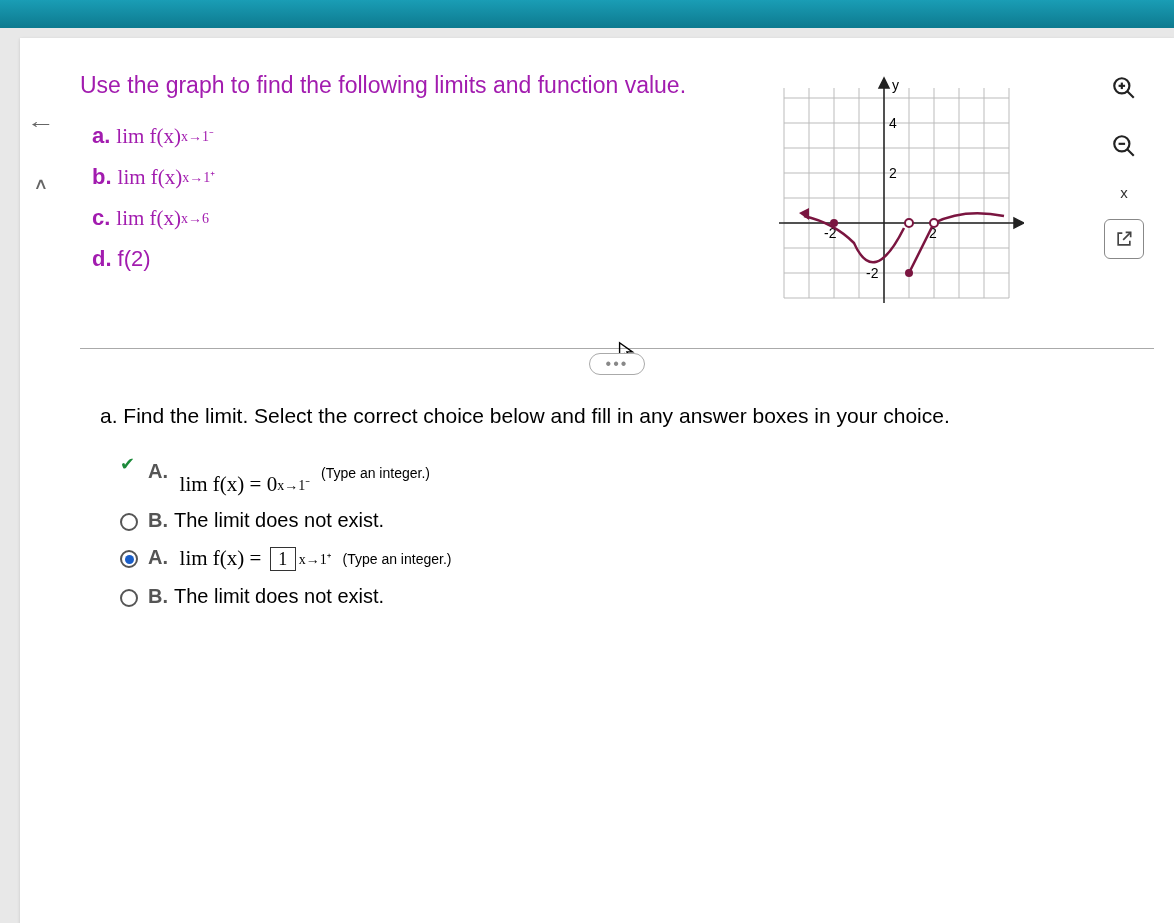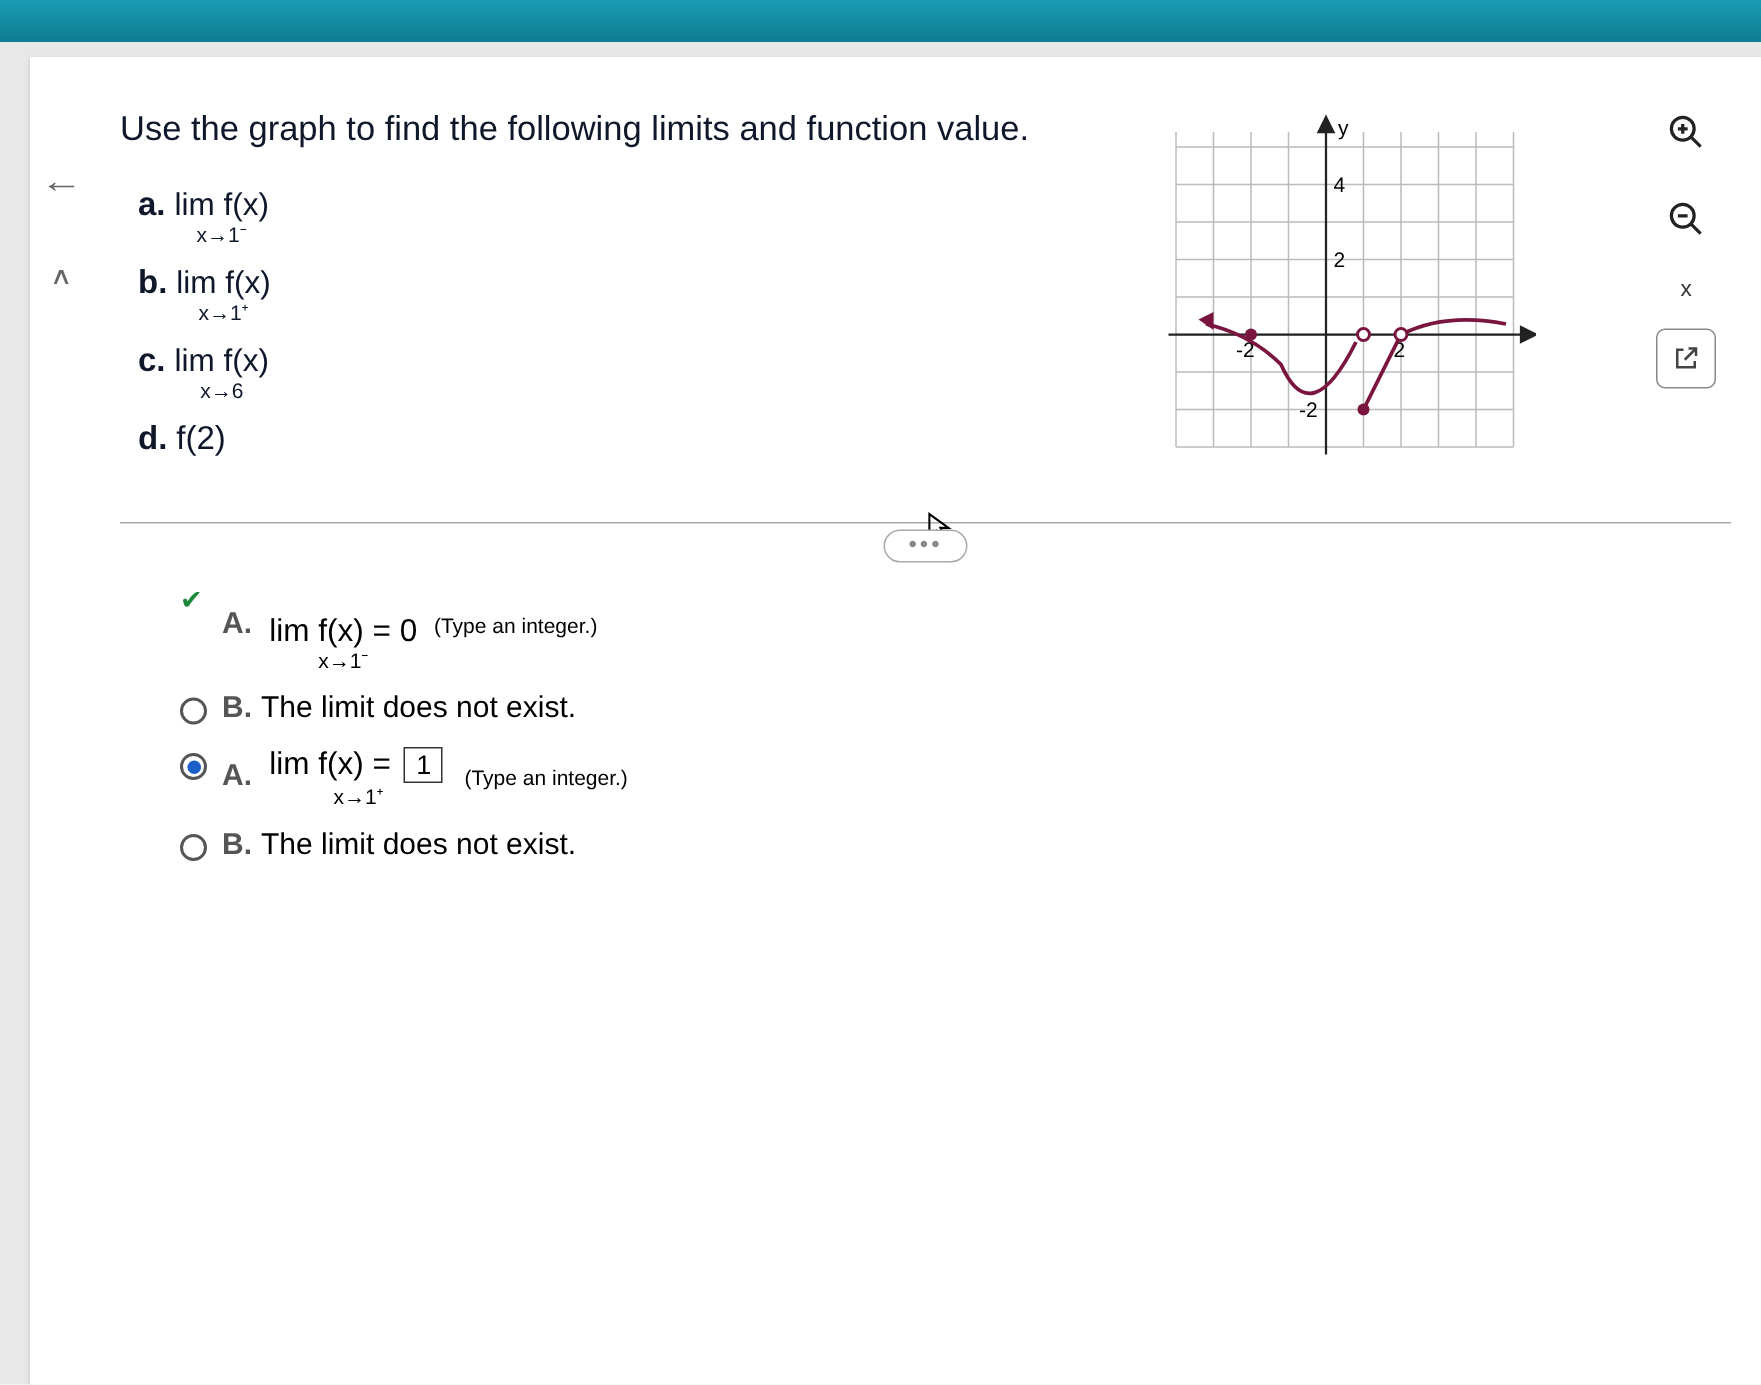--- a/index.html
+++ b/index.html
@@ -29,28 +29,29 @@
     width: 42px;
     display: flex;
     flex-direction: column;
     gap: 40px;
     color: #666;
     font-size: 22px;
     align-items: center;
   }
   .left-nav span { transform: scaleX(1.3); }
   .header-row { display: flex; gap: 30px; }
-  .prompt-col { flex: 1; font-size: 22px; color: #0f172a; line-height: 1.5; }
+  .prompt-col { flex: 1; font-size: 22px; color: #a21caf; line-height: 1.5; }
   .intro { font-size: 23px; margin-bottom: 16px; }
   .subitems { padding-left: 12px; }
   .subitem { margin-bottom: 8px; display: flex; align-items: baseline; gap: 6px; }
   .subitem .lbl { font-weight: bold; }
   .lim-stack {
-    display: inline-flex; flex-direction: column; align-items: center;
+    display: inline-flex; flex-direction: row; align-items: center;
     line-height: 1;
+    font-family: Liberation Serif, serif;
   }
   .lim-stack .top { font-size: 21px; }
   .lim-stack .bot { font-size: 14px; margin-top: 2px; }
   .graph-col { width: 300px; position: relative; }
   .tool-col { width: 60px; display: flex; flex-direction: column; gap: 18px; align-items: center; }
   .tool-btn {
     width: 40px; height: 40px;
     border-radius: 6px;
     display: flex; align-items: center; justify-content: center;
     font-size: 22px; color: #333;
@@ -206,20 +207,21 @@
 
   <span class="cursor-ptr">
     <svg width="22" height="26" viewBox="0 0 24 24" fill="none" stroke="#000" stroke-width="1.5">
         <path d="M5 3 L5 20 L10 15 L13 21 L16 19 L13 13 L19 13 Z"></path>
       </svg>
   </span>
 
   <hr class="sep">
   <div class="ellipsis-badge">•••</div>
 
+  <p class="qtext">a. Find the limit. Select the correct choice below and fill in any answer boxes in your choice.</p>
   <div class="choices">
     <div class="choice-row">
       <span class="checkmark">✔</span>
       <div>
         <span class="ch-label">A.</span>
         <span class="lim-stack" style="vertical-align:middle;margin-top:24px;">
           <span class="top"><span>lim f(x) =</span> <span>0</span></span>
           <span class="bot">x→1⁻</span>
         </span>
         &nbsp;<span class="hint">(Type an integer.)</span>

